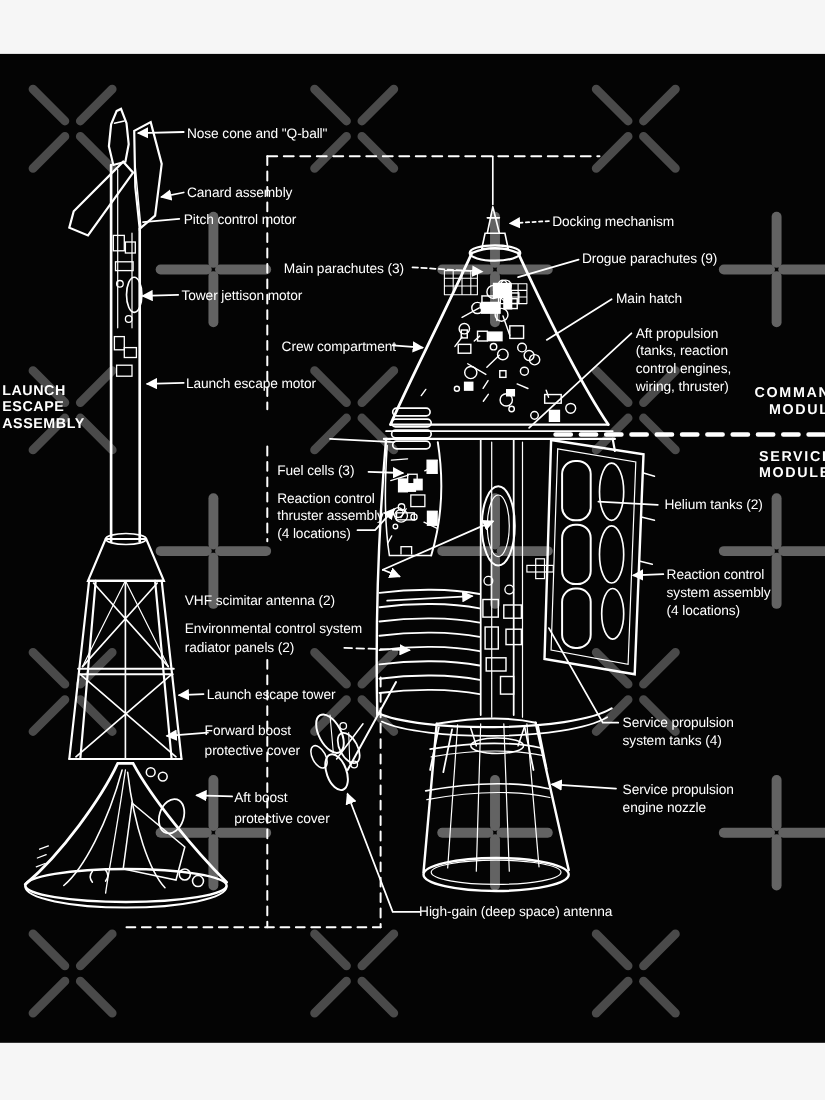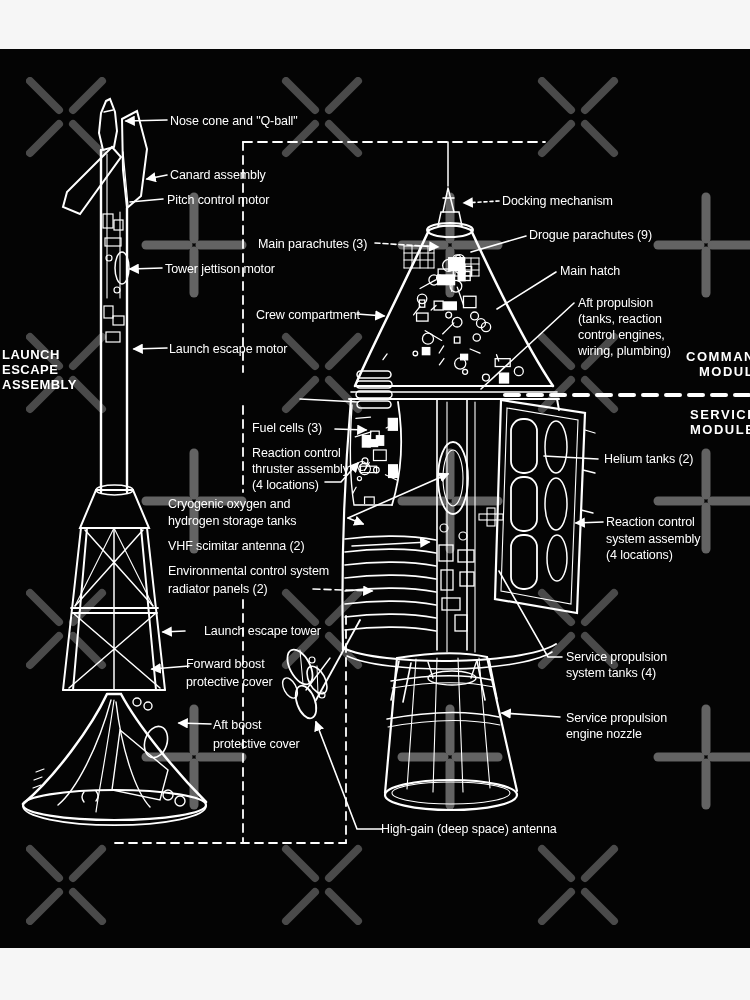--- a/index.html
+++ b/index.html
@@ -405,33 +405,29 @@
         <div style="line-height: 16px; height: 16px;">Reaction control</div>
         <div style="line-height: 16px; height: 16px;">thruster assembly</div>
         <div style="line-height: 16px; height: 16px;">(4 locations)</div>
       </div>
       <div class="lbl" style="left: 256px; top: 307px;">
         <div style="line-height: 16px; height: 16px;">Crew compartment</div>
       </div>
       <div class="lbl" style="left: 258px; top: 236px;">
         <div style="line-height: 16px; height: 16px;">Main parachutes (3)</div>
       </div>
-      <div class="lbl" style="left: 168px; top: 496px;">
-        <div style="line-height: 17px; height: 17px;">Cryogenic oxygen and</div>
-        <div style="line-height: 17px; height: 17px;">hydrogen storage tanks</div>
-      </div>
       <div class="lbl" style="left: 168px; top: 538px;">
         <div style="line-height: 16px; height: 16px;">VHF scimitar antenna (2)</div>
       </div>
       <div class="lbl" style="left: 168px; top: 562px;">
         <div style="line-height: 18px; height: 18px;">Environmental control system</div>
         <div style="line-height: 18px; height: 18px;">radiator panels (2)</div>
       </div>
       <div class="lbl" style="left: 188px; top: 623px;">
-        <div style="line-height: 16px; height: 16px; margin-left: 16px;">Launch escape tower</div>
+        <div style="line-height: 16px; height: 16px;">Launch escape tower</div>
       </div>
       <div class="lbl" style="left: 186px; top: 655px;">
         <div style="line-height: 18px; height: 18px;">Forward boost</div>
         <div style="line-height: 18px; height: 18px;">protective cover</div>
       </div>
       <div class="lbl" style="left: 213px; top: 716px;">
         <div style="line-height: 19px; height: 19px;">Aft boost</div>
         <div style="line-height: 19px; height: 19px;">protective cover</div>
       </div>
       <div class="lbl" style="left: 381px; top: 821px;">
@@ -443,21 +439,21 @@
       <div class="lbl" style="left: 529px; top: 227px;">
         <div style="line-height: 16px; height: 16px;">Drogue parachutes (9)</div>
       </div>
       <div class="lbl" style="left: 560px; top: 263px;">
         <div style="line-height: 16px; height: 16px;">Main hatch</div>
       </div>
       <div class="lbl" style="left: 578px; top: 295px;">
         <div style="line-height: 16px; height: 16px;">Aft propulsion</div>
         <div style="line-height: 16px; height: 16px;">(tanks, reaction</div>
         <div style="line-height: 16px; height: 16px;">control engines,</div>
-        <div style="line-height: 16px; height: 16px;">wiring, plumbing)</div>
+        <div style="line-height: 16px; height: 16px;">wiring, thruster)</div>
       </div>
       <div class="lbl bold" style="left: 686px; top: 349px; letter-spacing: 1.5px;">
         <div style="line-height: 15px; height: 15px;">COMMAND</div>
       </div>
       <div class="lbl bold" style="left: 699px; top: 364px; letter-spacing: 1.5px;">
         <div style="line-height: 15px; height: 15px;">MODULE</div>
       </div>
       <div class="lbl bold" style="left: 690px; top: 407px; letter-spacing: 1.5px;">
         <div style="line-height: 15px; height: 15px;">SERVICE</div>
         <div style="line-height: 15px; height: 15px;">MODULE</div>

